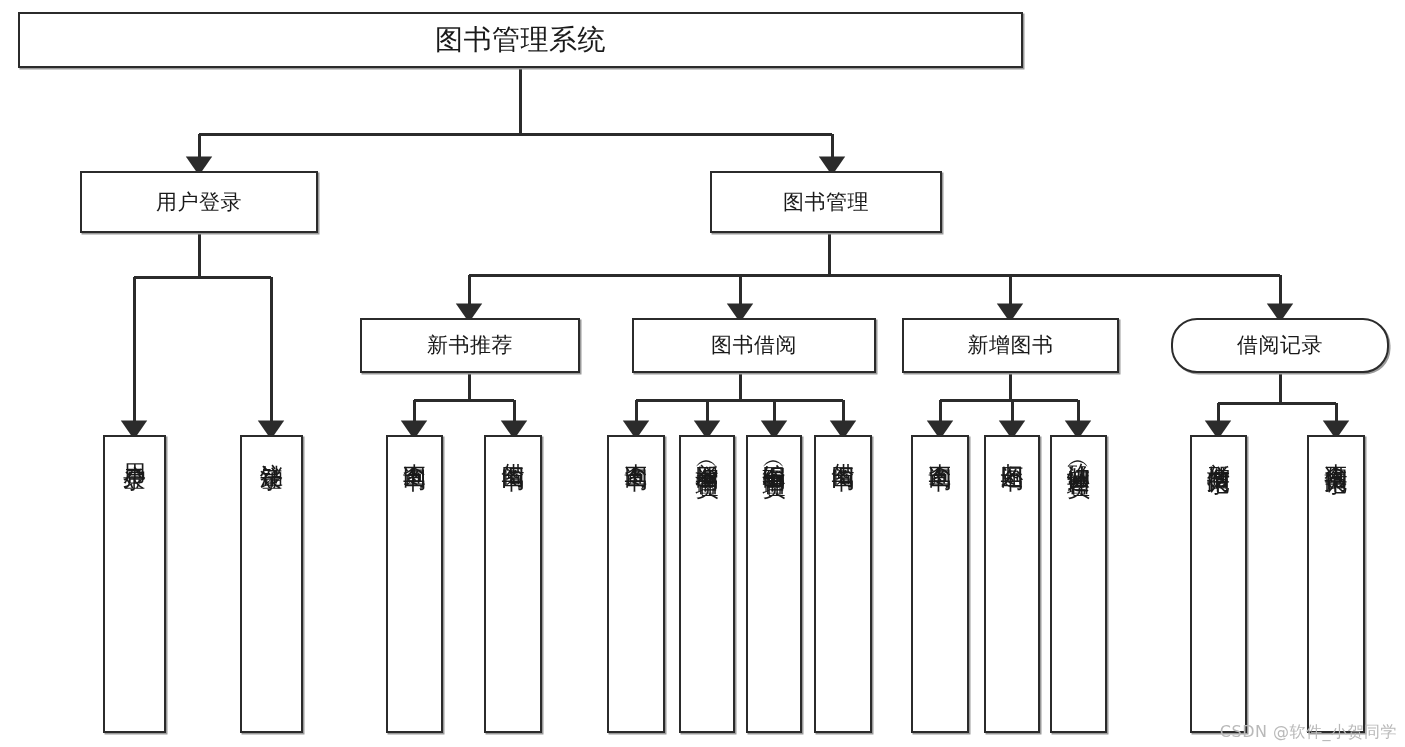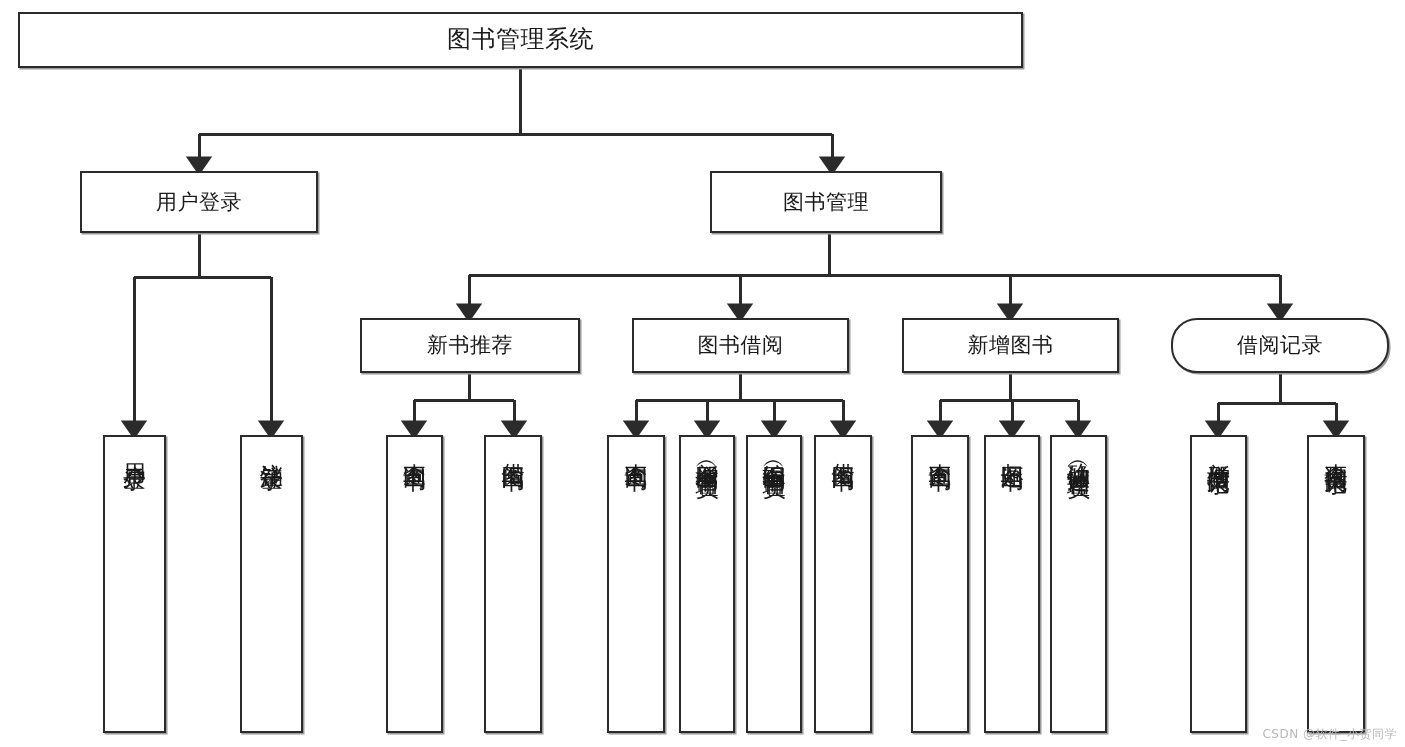--- a/index.html
+++ b/index.html
@@ -40,40 +40,40 @@
     display: block;
     text-align: center;
     line-height: 1.05;
     letter-spacing: 0.5px;
   }
   .node.horiz .label {
     writing-mode: horizontal-tb;
     font-size: 21px;
   }
   .node.root .label {
-    font-size: 24px;
+    font-size: 28px;
   }
   .node.vert {
     align-items: flex-start;
     justify-content: center;
     padding-top: 8px;
   }
   .node.vert .label {
     writing-mode: vertical-rl;
     text-orientation: upright;
     font-size: 23px;
     line-height: 1.0;
     letter-spacing: 2px;
     white-space: nowrap;
   }
   .watermark {
     position: absolute;
     right: 8px;
     bottom: 4px;
-    font-size: 12px;
+    font-size: 16px;
     color: #b9b9b9;
     letter-spacing: 0.5px;
     white-space: nowrap;
   }
 </style>
 </head>
 <body>
 
 <div id="canvas">
 
@@ -136,21 +136,21 @@
   </div>
 
   <div class="node horiz" style="left:710px; top:171px; width:232px; height:62px;">
     <span class="label">图书管理</span>
   </div>
 
   <div class="node horiz" style="left:360px; top:318px; width:220px; height:55px;">
     <span class="label">新书推荐</span>
   </div>
 
-  <div class="node horiz" style="left:632px; top:318px; width:217px; height:55px;">
+  <div class="node horiz" style="left:632px; top:318px; width:244px; height:55px;">
     <span class="label">图书借阅</span>
   </div>
 
   <div class="node horiz" style="left:902px; top:318px; width:217px; height:55px;">
     <span class="label">新增图书</span>
   </div>
 
   <div class="node horiz" style="left:1171px; top:318px; width:218px; height:55px;border-radius:26px;">
     <span class="label">借阅记录</span>
   </div>

